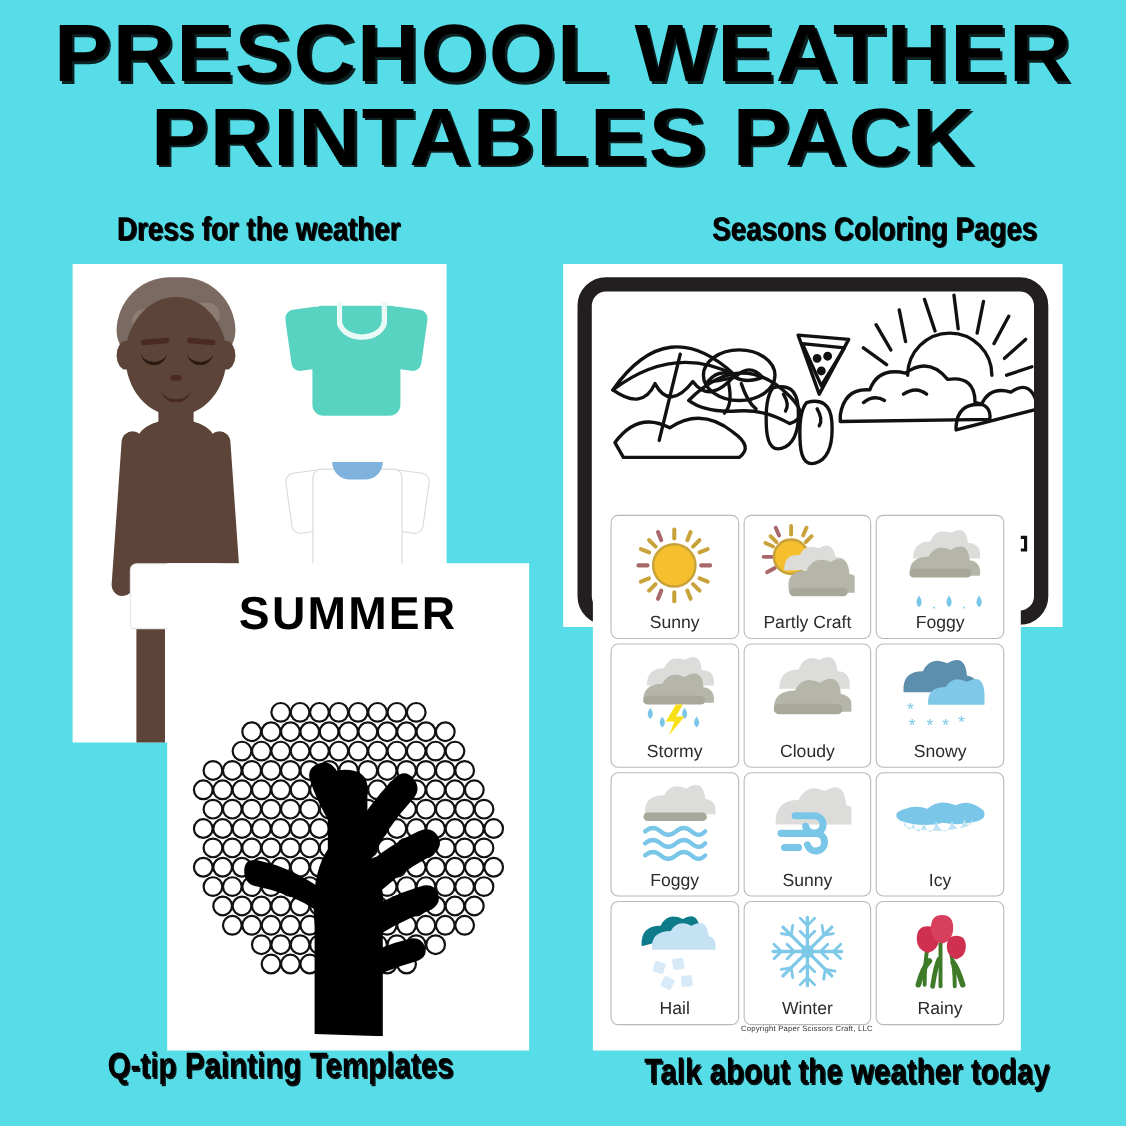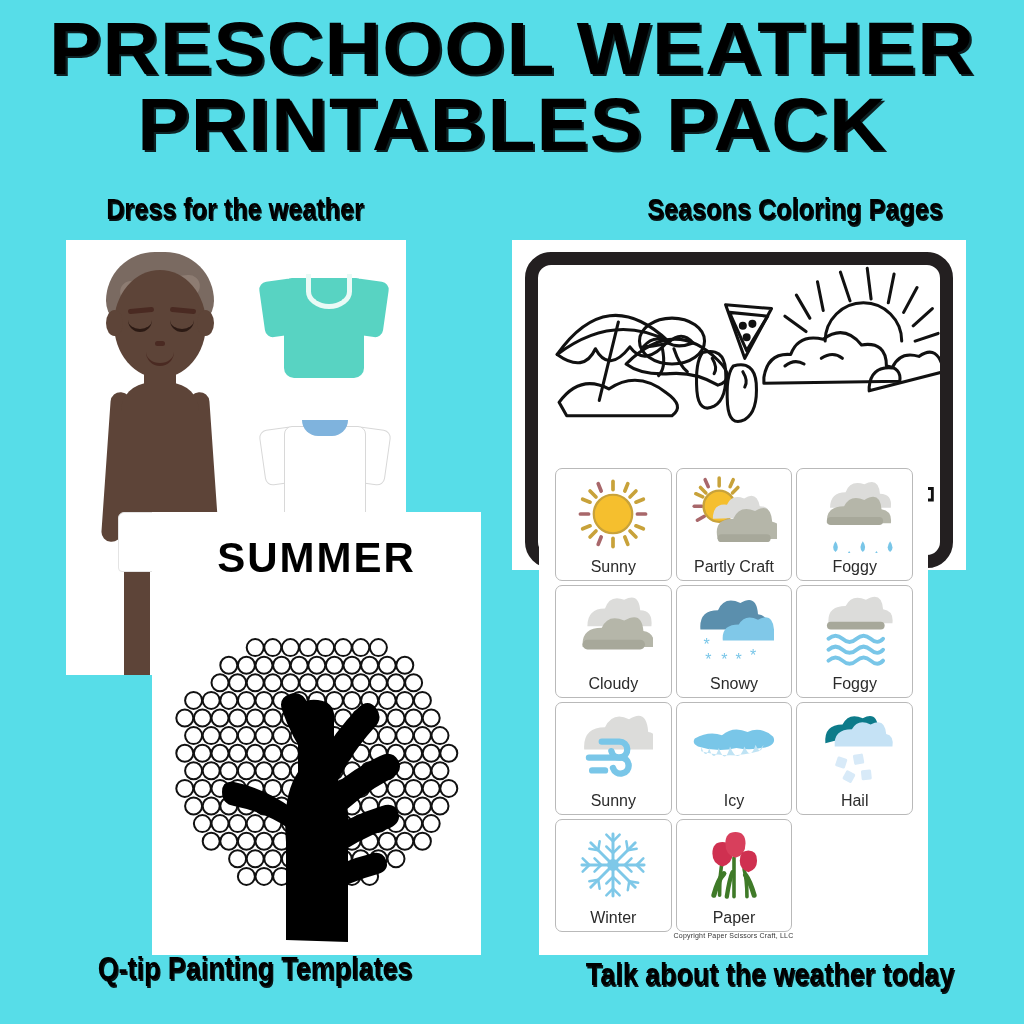--- a/index.html
+++ b/index.html
@@ -347,20 +347,37 @@
               <path d="M24 70 q5 7 0 11 q-5 -4 0 -11Z" transform="translate(0,0) scale(1.25) translate(10,8)"></path>
               <path d="M24 70 q5 7 0 11 q-5 -4 0 -11Z" transform="scale(1.25) translate(24,-2)"></path>
               <path d="M24 70 q5 7 0 11 q-5 -4 0 -11Z" transform="scale(1.25) translate(38,8)"></path>
               <path d="M24 70 q5 7 0 11 q-5 -4 0 -11Z" transform="scale(1.25) translate(52,-2)"></path>
             </g>
           </svg>
         </div>
         <div class="wlabel">Foggy</div>
       </div>
 
+      <div class="wcard">
+        <div class="wicon">
+          <svg viewBox="0 0 100 100" width="78" height="78">
+            <path d="M18 40 q0 -20 20 -20 q6 -16 24 -10 q18 -10 20 12 q16 0 14 18 Z" fill="#dcdcda"></path>
+            <path d="M14 60 q-2 -22 22 -22 q8 -16 26 -8 q20 -12 22 12 q14 2 12 18 Z" fill="#b5b6a9"></path>
+            <rect x="14" y="52" width="72" height="10" rx="5" fill="#a7a89a"></rect>
+            <g fill="#79c6e8">
+              <path d="M22 66 q6 8 0 13 q-6 -5 0 -13Z"></path>
+              <path d="M36 76 q6 8 0 13 q-6 -5 0 -13Z"></path>
+              <path d="M62 66 q6 8 0 13 q-6 -5 0 -13Z"></path>
+              <path d="M76 76 q6 8 0 13 q-6 -5 0 -13Z"></path>
+            </g>
+            <path d="M52 62 L40 82 L50 82 L44 98 L62 76 L52 76 L60 62 Z" fill="#f7e018"></path>
+          </svg>
+        </div>
+        <div class="wlabel">Stormy</div>
+      </div>
 
       <div class="wcard">
         <div class="wicon">
           <svg viewBox="0 0 100 100" width="80" height="80">
             <path d="M18 44 q0 -22 22 -22 q6 -18 24 -11 q18 -10 20 13 q16 0 14 20 Z" fill="#dcdcda"></path>
             <path d="M12 70 q-2 -24 24 -24 q8 -18 28 -9 q22 -13 24 13 q15 2 13 20 Z" fill="#b5b6a9"></path>
             <rect x="12" y="61" width="78" height="12" rx="6" fill="#a7a89a"></rect>
           </svg>
         </div>
         <div class="wlabel">Cloudy</div>
@@ -472,21 +489,21 @@
               <path d="M68 94 q0 -24 -4 -38"></path>
               <path d="M22 92 q6 -22 14 -30" stroke-width="7"></path>
               <path d="M78 92 q-6 -20 -12 -28" stroke-width="7"></path>
               <path d="M40 94 q4 -26 8 -34" stroke-width="6"></path>
             </g>
             <path d="M20 34 q0 -16 14 -16 q14 0 14 16 q0 14 -14 18 q-14 -4 -14 -18 Z" fill="#cf3050"></path>
             <path d="M38 20 q0 -16 14 -16 q14 0 14 16 q0 16 -14 20 q-14 -4 -14 -20 Z" fill="#d83f5c"></path>
             <path d="M58 44 q0 -14 12 -14 q12 0 12 14 q0 12 -12 16 q-12 -4 -12 -16 Z" fill="#cf3050"></path>
           </svg>
         </div>
-        <div class="wlabel">Paper</div>
+        <div class="wlabel">Rainy</div>
       </div>
 
     </div>
     <div id="copyright">Copyright   Paper Scissors Craft, LLC</div>
   </div>
 
   <div class="panel" id="panel-qtip">
     <div class="qtip-title">SUMMER</div>
     <svg id="qtip-tree" viewBox="0 0 300 350">
       <g id="dot-canopy" fill="none" stroke="#111" stroke-width="2">

